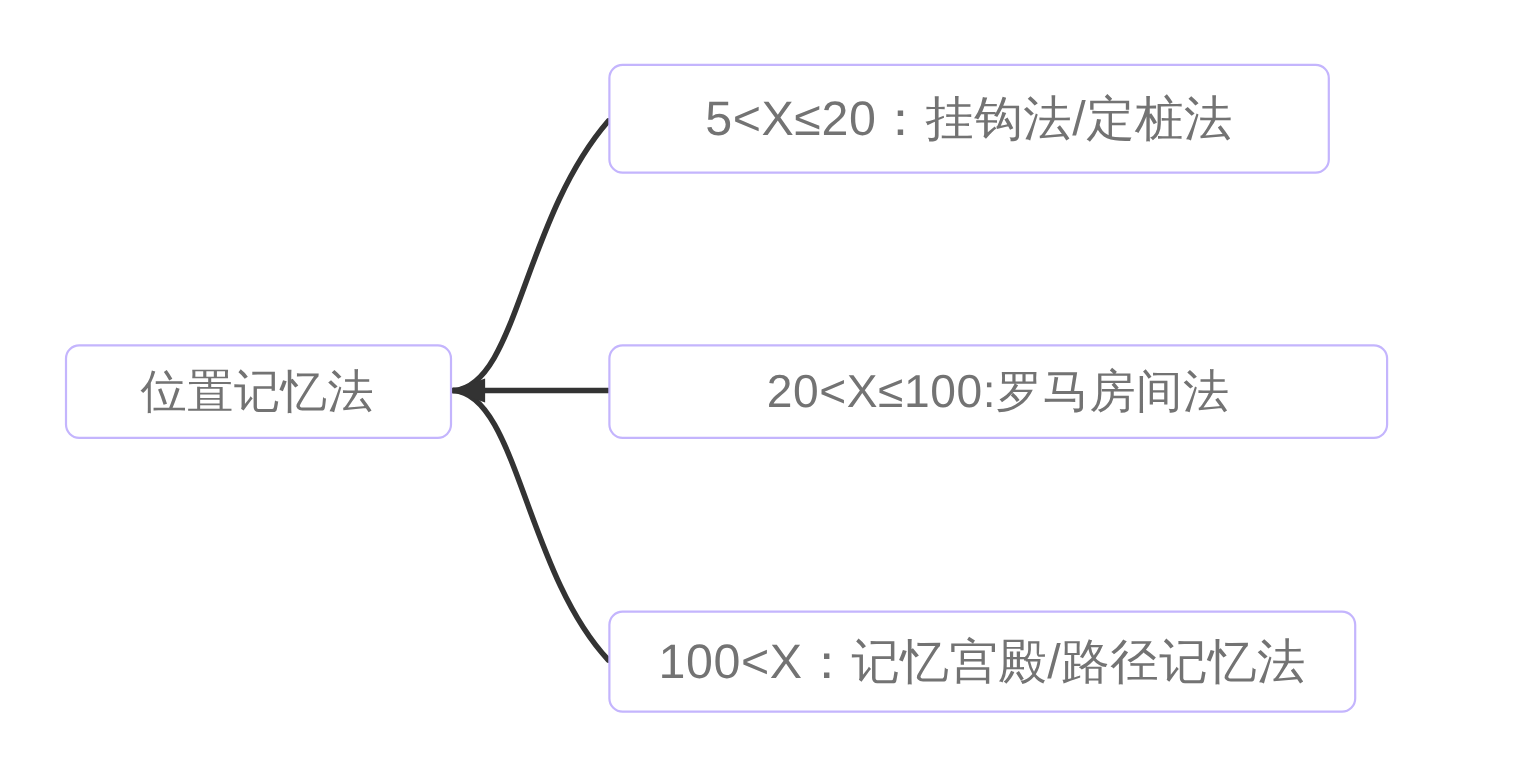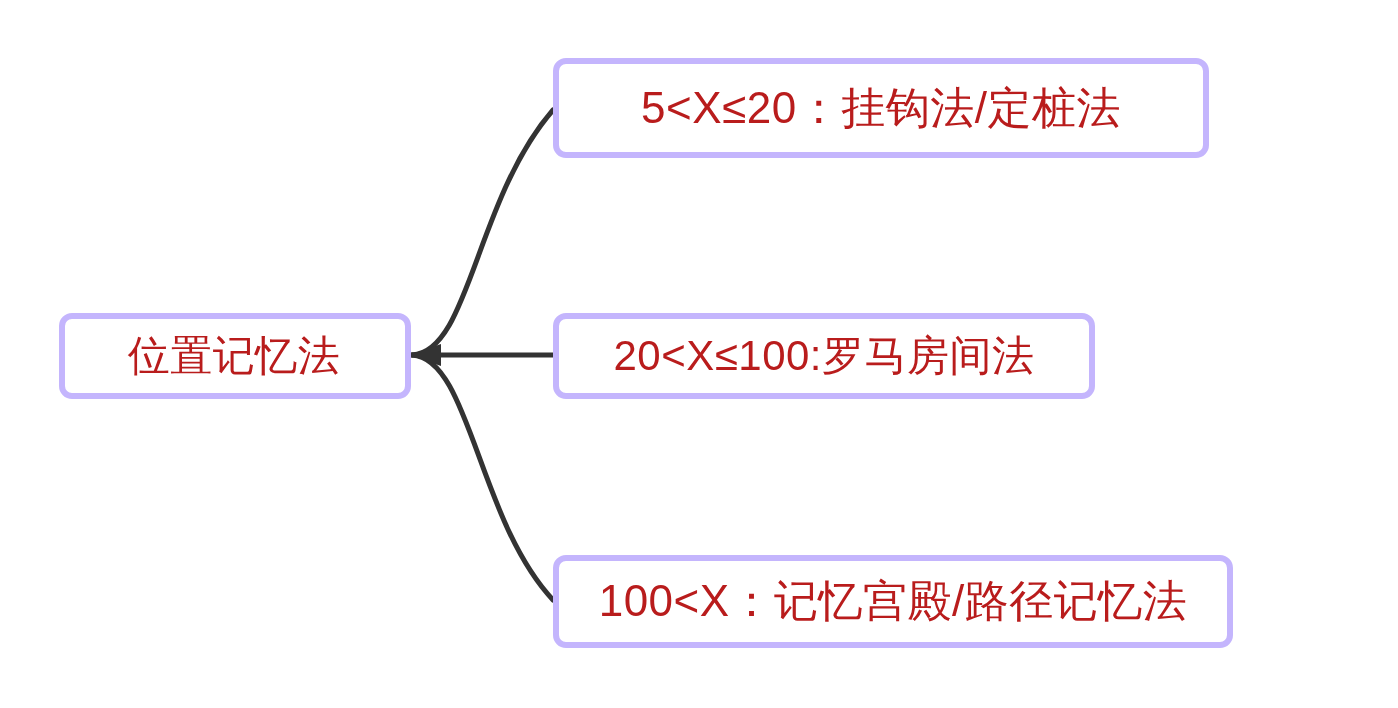--- a/index.html
+++ b/index.html
@@ -22,26 +22,26 @@
     left: 0;
     top: 0;
     width: 1398px;
     height: 708px;
     pointer-events: none;
   }
   .node {
     position: absolute;
     box-sizing: border-box;
     background: #ffffff;
-    border: 6px solid #c4b5fd;
+    border: 2px solid #c4b5fd;
     border-radius: 13px;
     display: flex;
     align-items: center;
     justify-content: flex-start;
-    color: #b91c1c;
+    color: #737373;
     white-space: nowrap;
     letter-spacing: 0.5px;
   }
   .node-label {
     display: block;
     width: 100%;
     text-align: center;
   }
 
   
@@ -62,21 +62,21 @@
     top: 58px;
     width: 656px;
     height: 100px;
     font-size: 44px;
   }
 
   
   #node-branch-1 {
     left: 553px;
     top: 313px;
-    width: 542px;
+    width: 709px;
     height: 86px;
     font-size: 42px;
   }
 
   
   #node-branch-2 {
     left: 553px;
     top: 555px;
     width: 680px;
     height: 93px;

